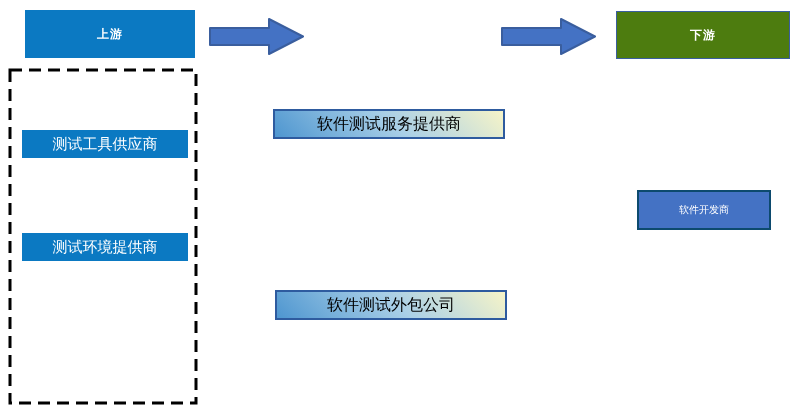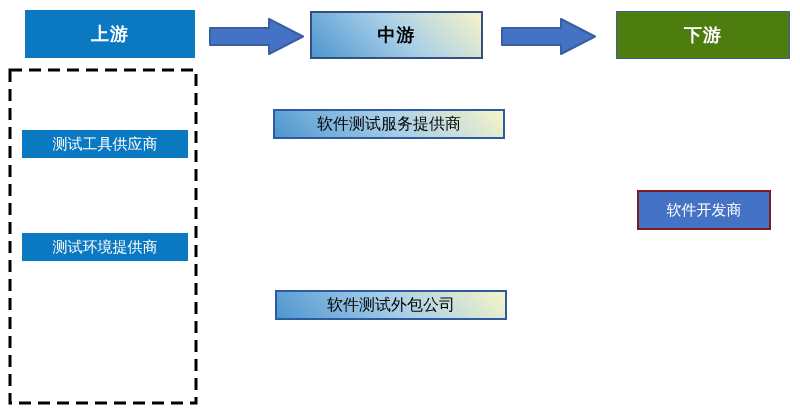--- a/index.html
+++ b/index.html
@@ -16,21 +16,21 @@
     overflow: hidden;
   }
   .abs { position: absolute; box-sizing: border-box; }
 
   
   .stage-header {
     display: flex;
     align-items: center;
     justify-content: center;
     font-weight: bold;
-    font-size: 18px;
+    font-size: 12px;
     letter-spacing: 1px;
   }
   .stage-upstream {
     left: 25px; top: 10px; width: 170px; height: 48px;
     background: #0B79C2;
     color: #FFFFFF;
   }
   .stage-midstream {
     left: 310px; top: 11px; width: 173px; height: 48px;
     background: linear-gradient(45deg, #4E96D0 0%, #A9CFE7 52%, #F6F4C8 100%);
@@ -77,40 +77,39 @@
     align-items: center;
     justify-content: center;
   }
   .grad-1 { left: 273px; top: 109px; }
   .grad-2 { left: 275px; top: 290px; }
 
   
   .dev-box {
     left: 637px; top: 190px; width: 134px; height: 40px;
     background: #4472C4;
-    border: 2px solid #7f1d1d;
+    border: 2px solid #0c4a6e;
     color: #FFFFFF;
-    font-size: 15px;
+    font-size: 10px;
     display: flex;
     align-items: center;
     justify-content: center;
   }
 </style>
 </head>
 <body>
 
 <div class="canvas">
 
   <div class="abs stage-header stage-upstream">上游</div>
 
   <svg class="abs flow-arrow arrow-1" viewBox="0 0 96 37" aria-hidden="true">
     <polygon points="1,10 60,10 60,1 94,18.5 60,36 60,27 1,27" fill="#4472C4" stroke="#3A5E9E" stroke-width="2" stroke-linejoin="round"></polygon>
   </svg>
 
-  <div class="abs stage-header stage-midstream">中游</div>
 
   <svg class="abs flow-arrow arrow-2" viewBox="0 0 96 37" aria-hidden="true">
     <polygon points="1,10 60,10 60,1 94,18.5 60,36 60,27 1,27" fill="#4472C4" stroke="#3A5E9E" stroke-width="2" stroke-linejoin="round"></polygon>
   </svg>
 
   <div class="abs stage-header stage-downstream">下游</div>
 
   <svg class="abs group-outline" viewBox="0 0 190 337" aria-hidden="true">
     <rect x="2" y="2" width="186" height="333" fill="none" stroke="#000000" stroke-width="3" stroke-dasharray="12 7"></rect>
   </svg>

